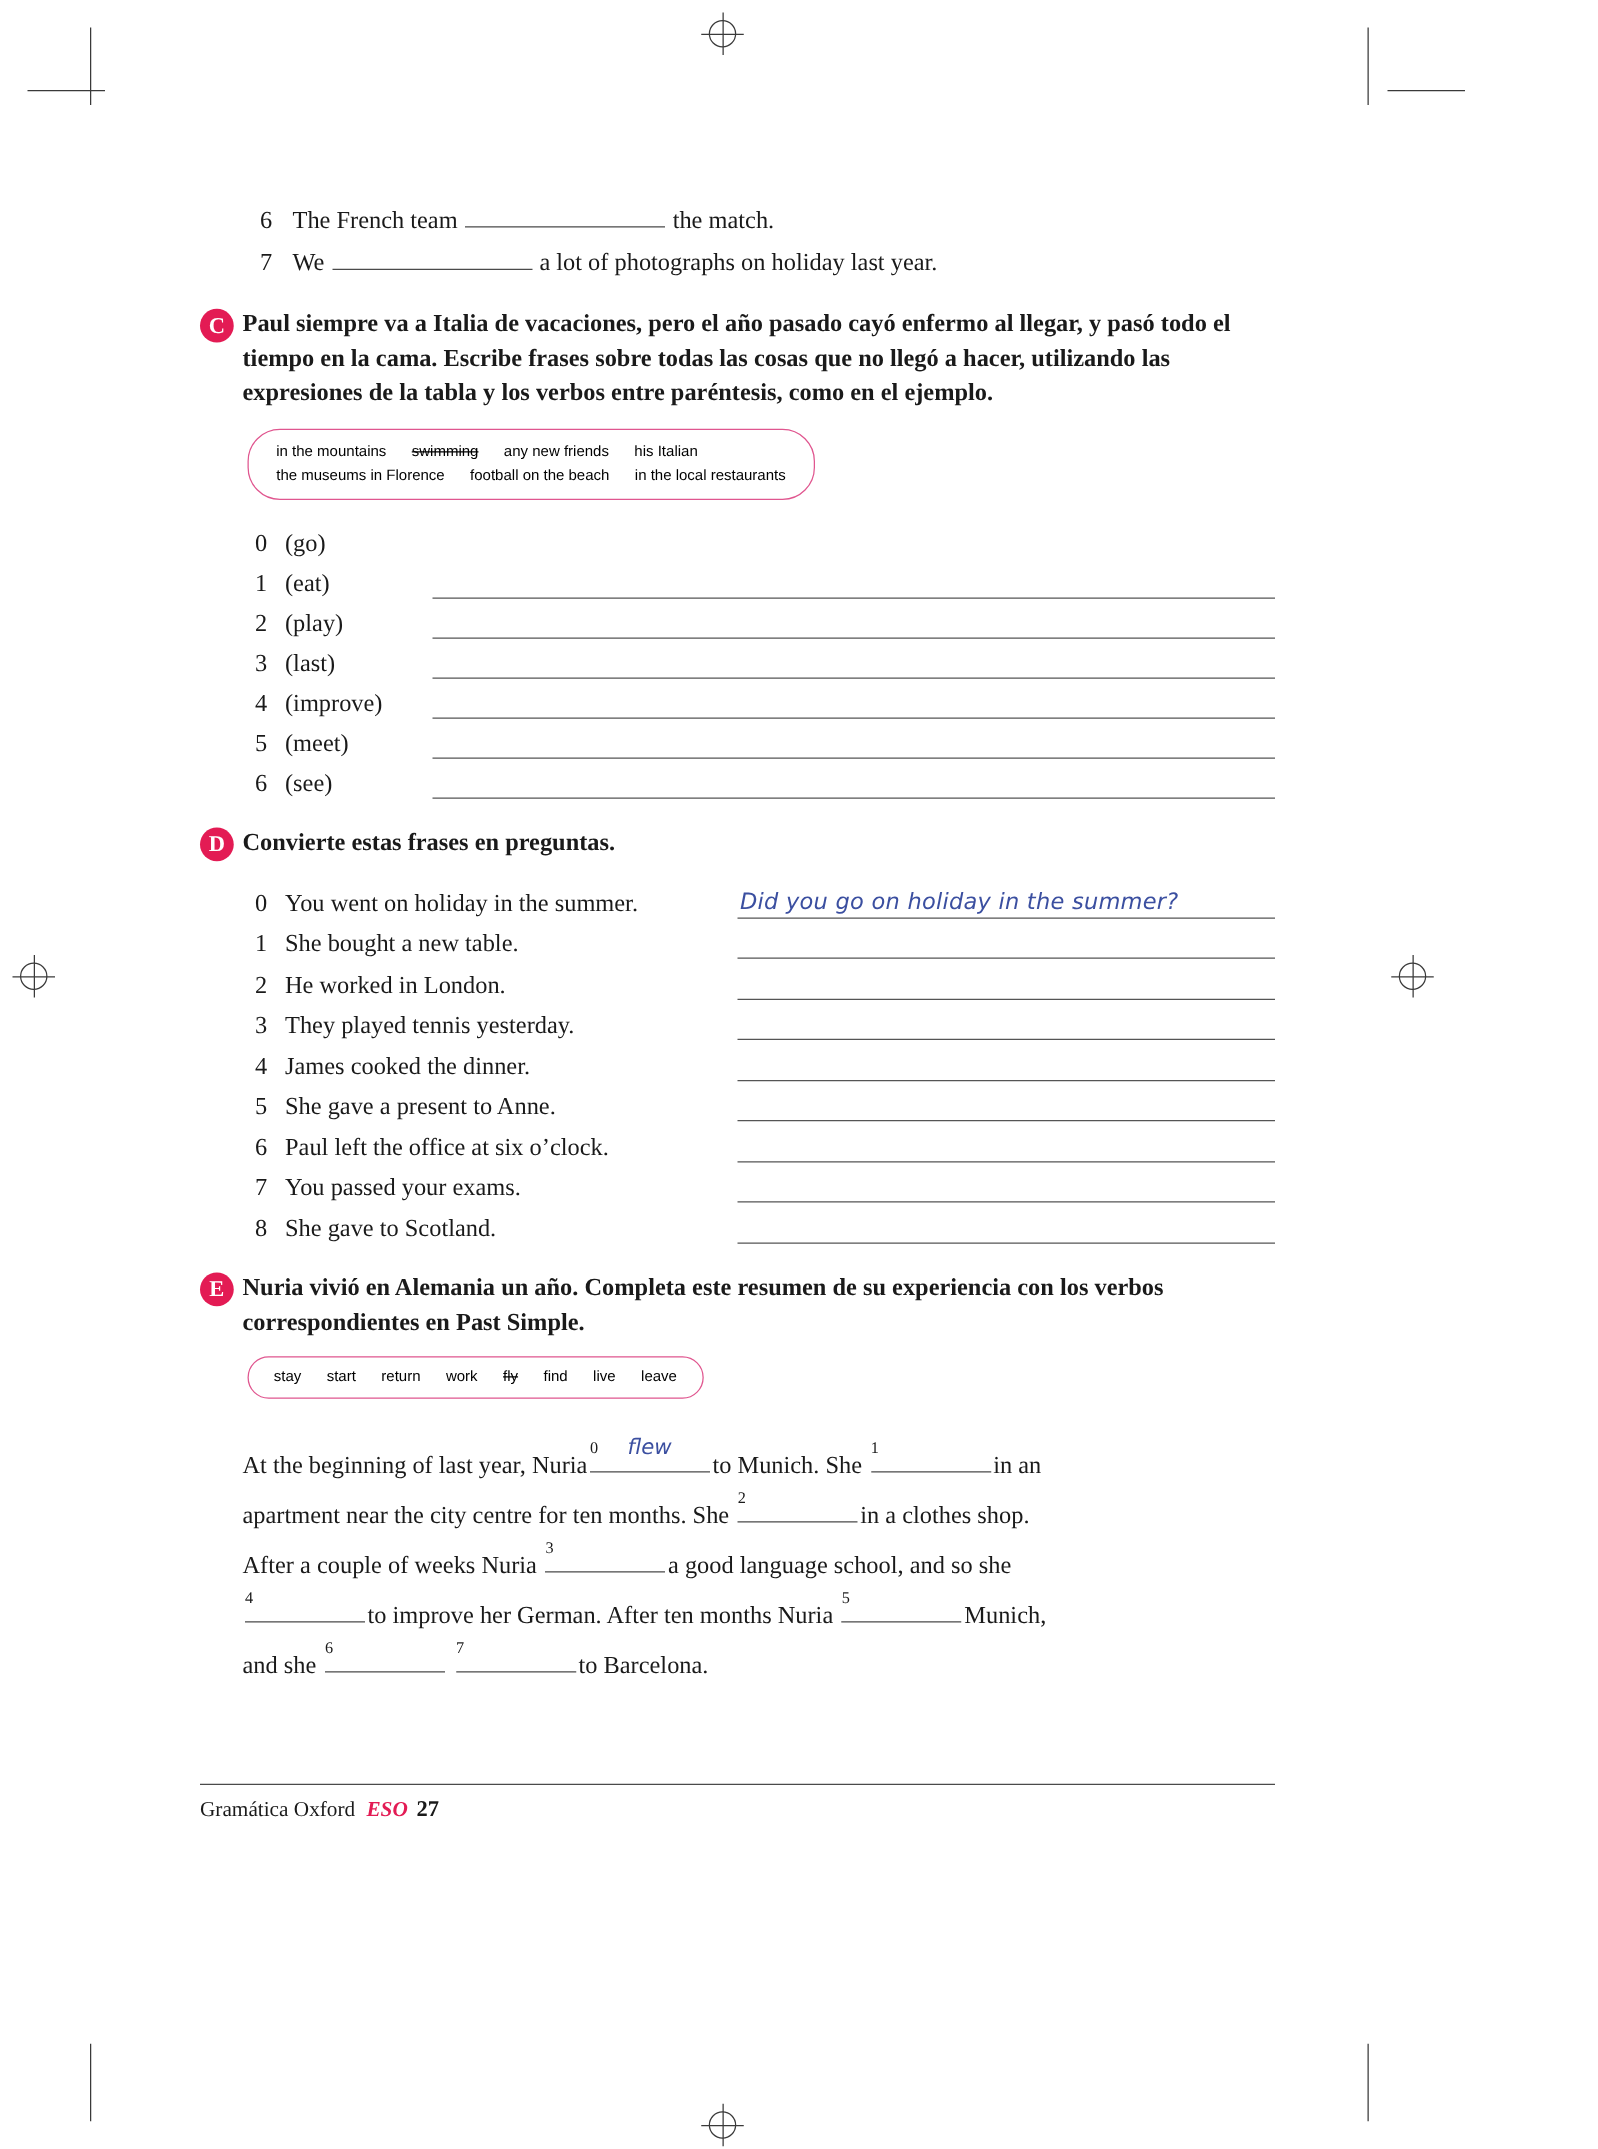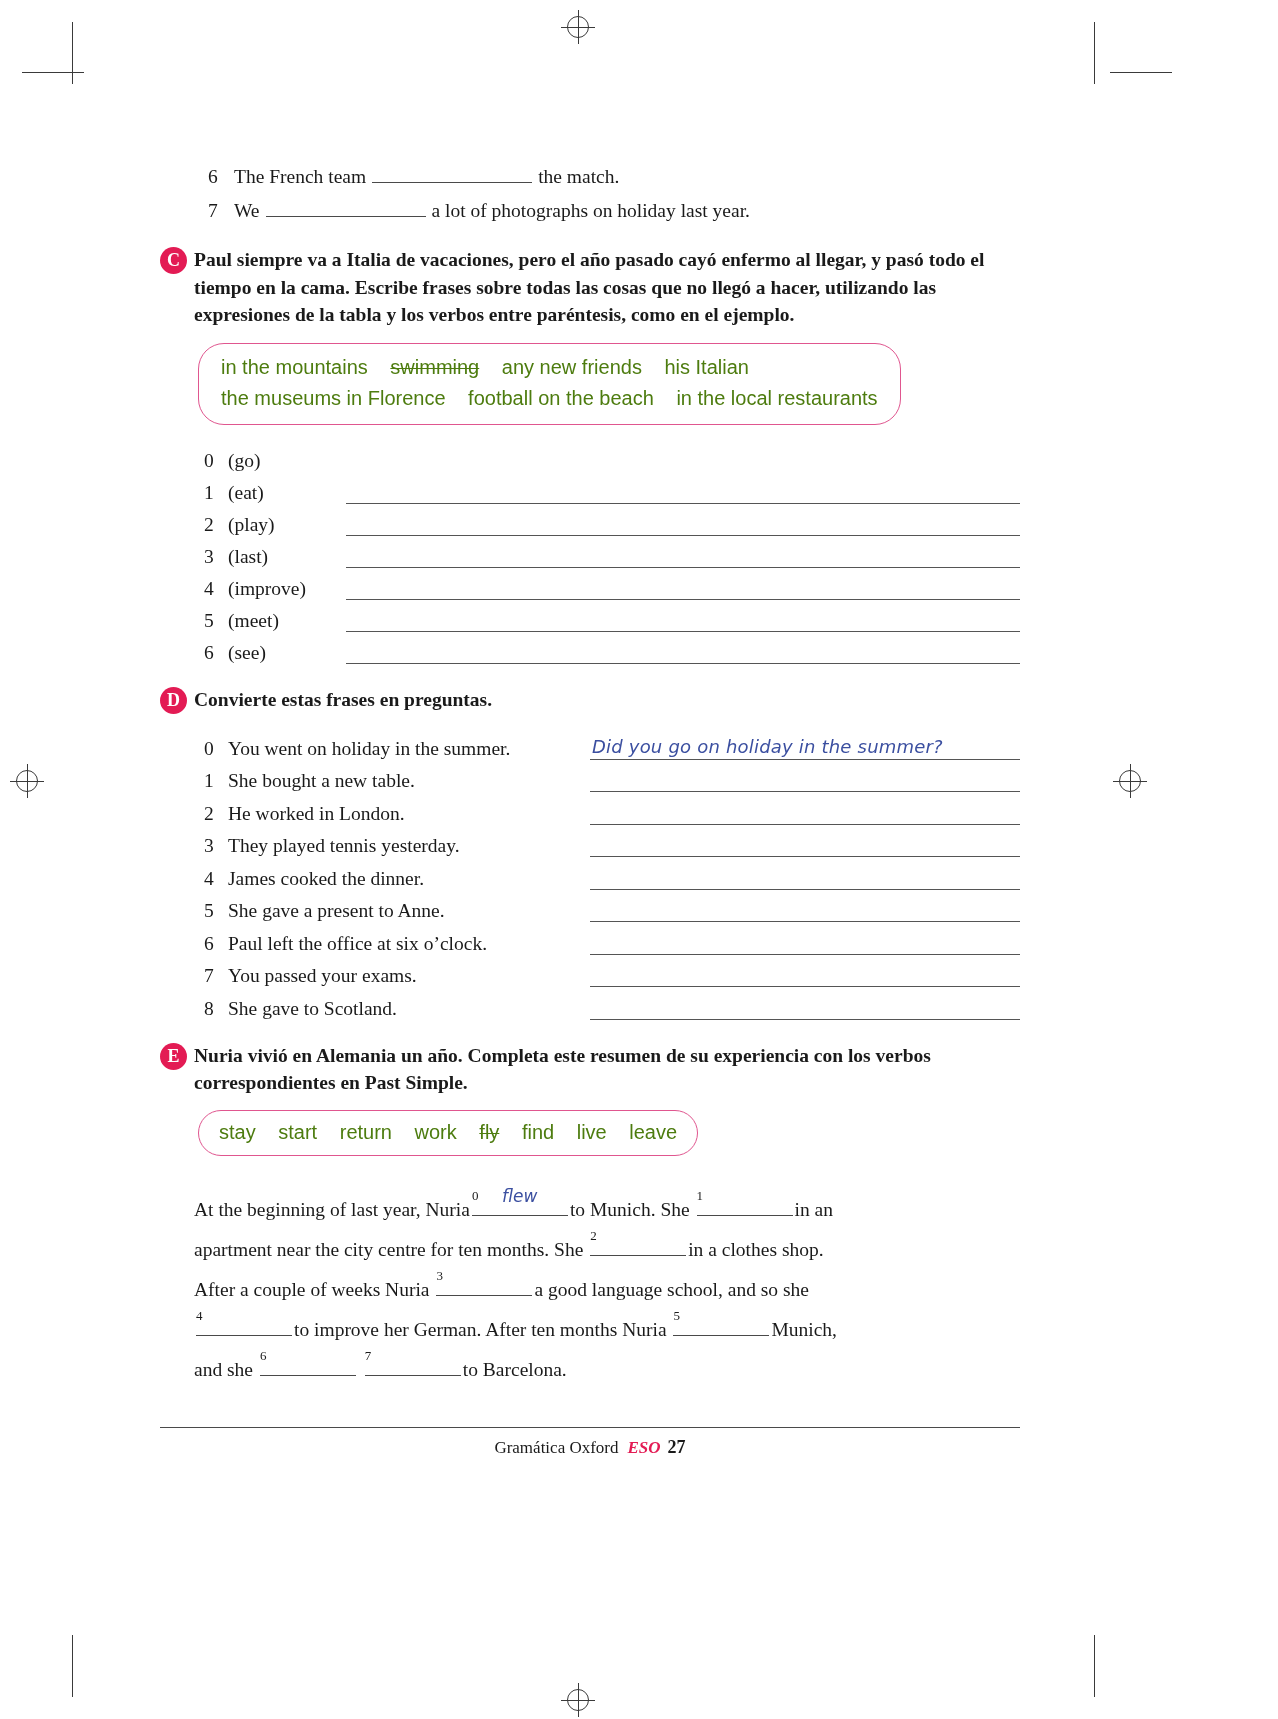--- a/index.html
+++ b/index.html
@@ -101,23 +101,23 @@
     flex: 1;
   }
 
   
   .wordbank {
     border: 1.6px solid #e0568f;
     border-radius: 26px;
     display: inline-block;
     padding: 8px 22px 10px 22px;
     font-family: "Liberation Sans", sans-serif;
-    font-size: 20px;
+    font-size: 12px;
     line-height: 1.55;
-    color: #4d7c0f;
+    color: #000000;
     white-space: nowrap;
   }
   .wb-line { display: block; }
   .wb-item { display: inline-block; margin-right: 17px; }
   .wb-item:last-child { margin-right: 0; }
   .wb-used { text-decoration: line-through; text-decoration-thickness: 1.3px; }
 
   
   .ans-row {
     display: flex;
@@ -201,21 +201,21 @@
     top: 1427px;
     width: 860px;
     height: 1px;
     background: #4a4a4a;
   }
   .footer {
     position: absolute;
     left: 160px;
     top: 1437px;
     width: 860px;
-    text-align: center;
+    text-align: left;
     font-size: 17px;
   }
   .footer .eso {
     color: #e31b54;
     font-weight: bold;
     font-style: italic;
     margin-left: 9px;
   }
   .footer .pg {
     font-weight: bold;

